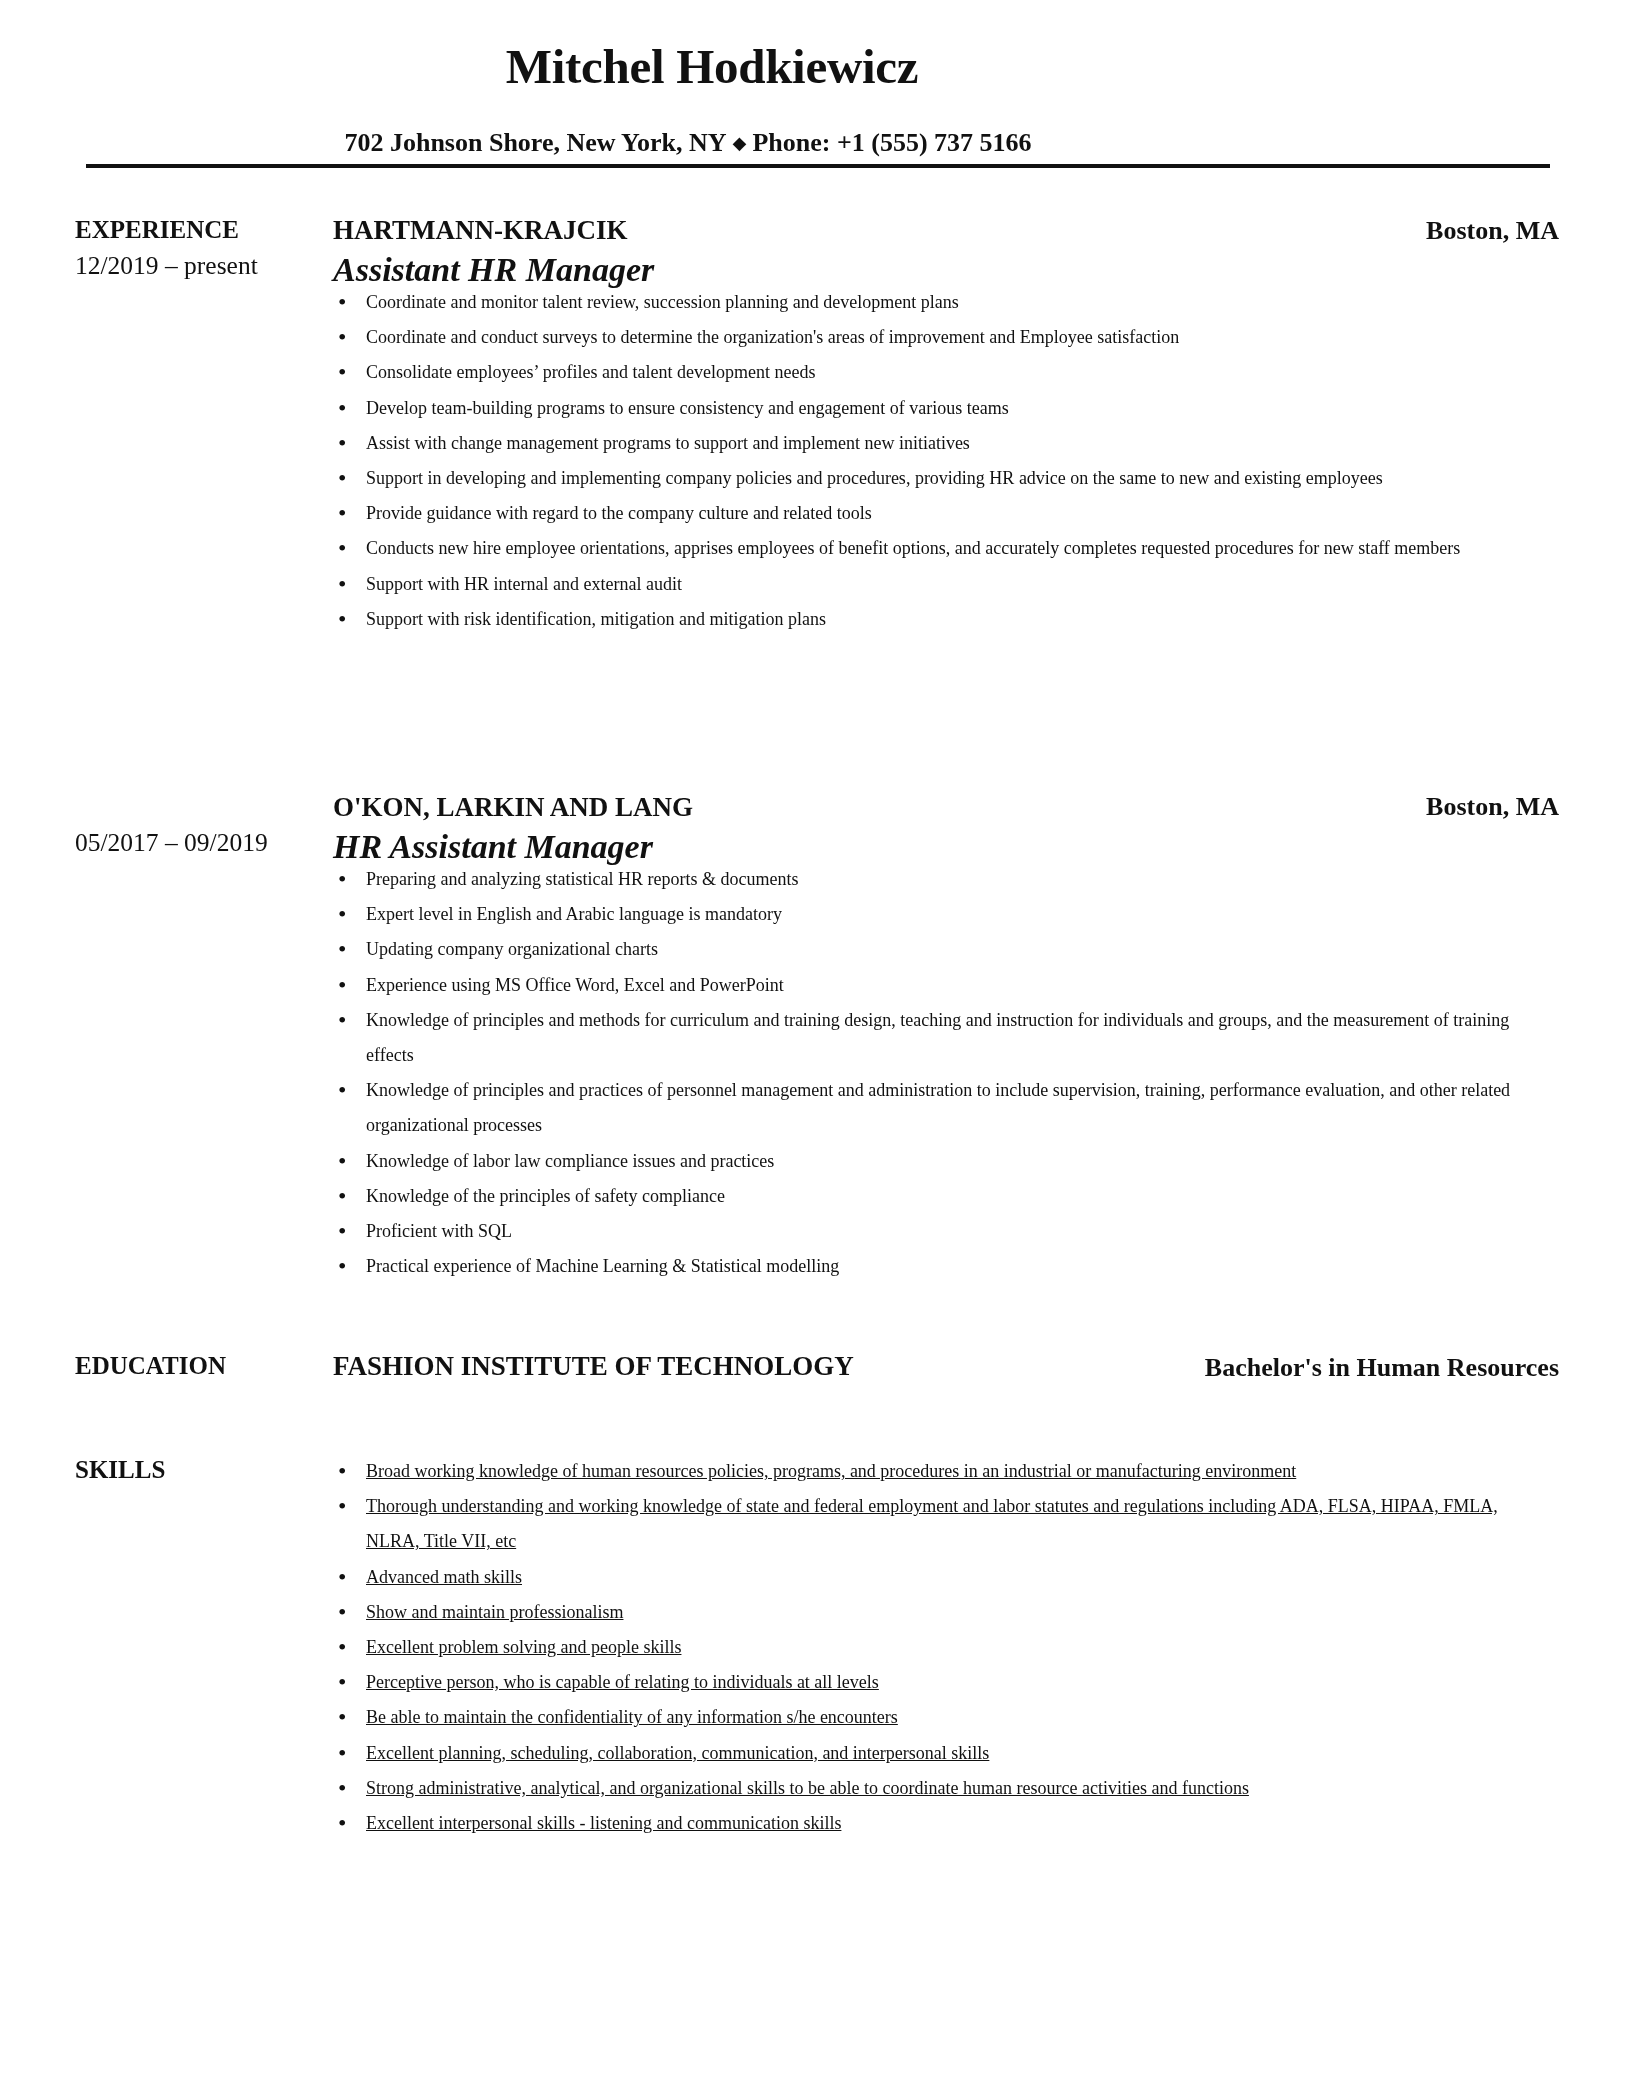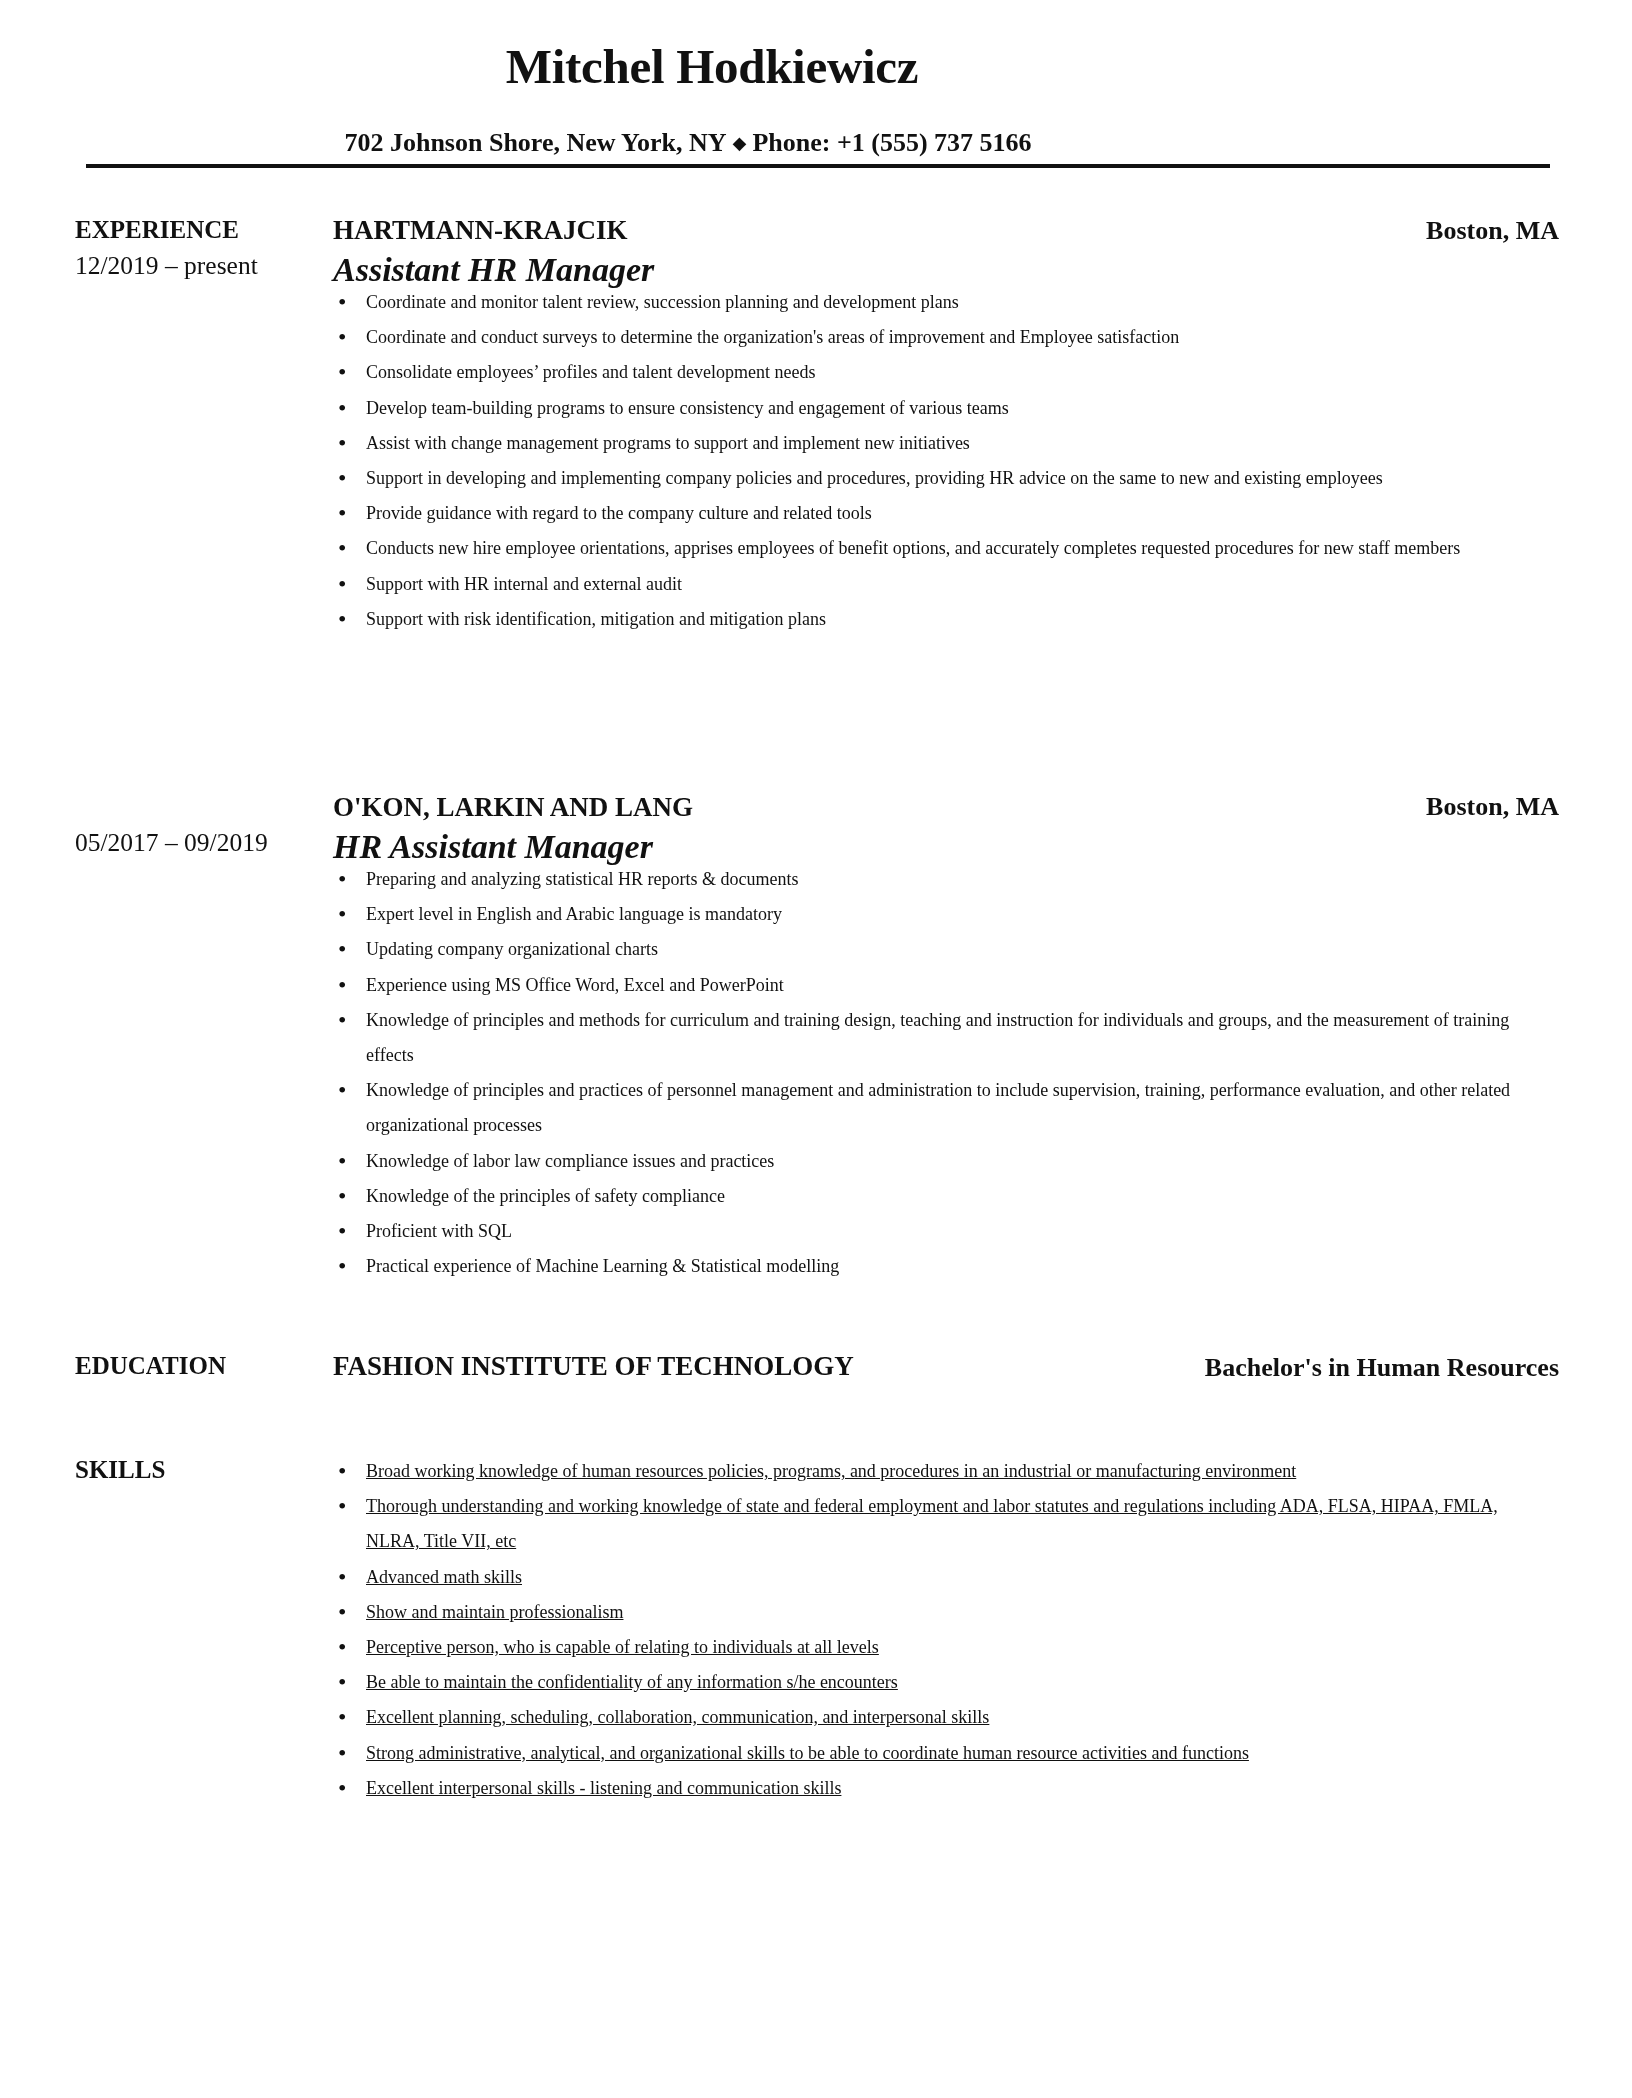--- a/index.html
+++ b/index.html
@@ -104,20 +104,21 @@
     <div class="loc" style="top:1353px;">Bachelor's in Human Resources</div>
   </div>
 
   <div class="section">
     <div class="sec-label" style="top:1456px;">SKILLS</div>
     <ul class="bullets" style="top:1454px;text-decoration:underline;">
       <li>Broad working knowledge of human resources policies, programs, and procedures in an industrial or manufacturing environment</li>
       <li>Thorough understanding and working knowledge of state and federal employment and labor statutes and regulations including ADA, FLSA, HIPAA, FMLA, NLRA, Title VII, etc</li>
       <li>Advanced math skills</li>
       <li>Show and maintain professionalism</li>
+      <li>Excellent problem solving and people skills</li>
       <li>Perceptive person, who is capable of relating to individuals at all levels</li>
       <li>Be able to maintain the confidentiality of any information s/he encounters</li>
       <li>Excellent planning, scheduling, collaboration, communication, and interpersonal skills</li>
       <li>Strong administrative, analytical, and organizational skills to be able to coordinate human resource activities and functions</li>
       <li>Excellent interpersonal skills - listening and communication skills</li>
     </ul>
   </div>
 
 </div>
 

